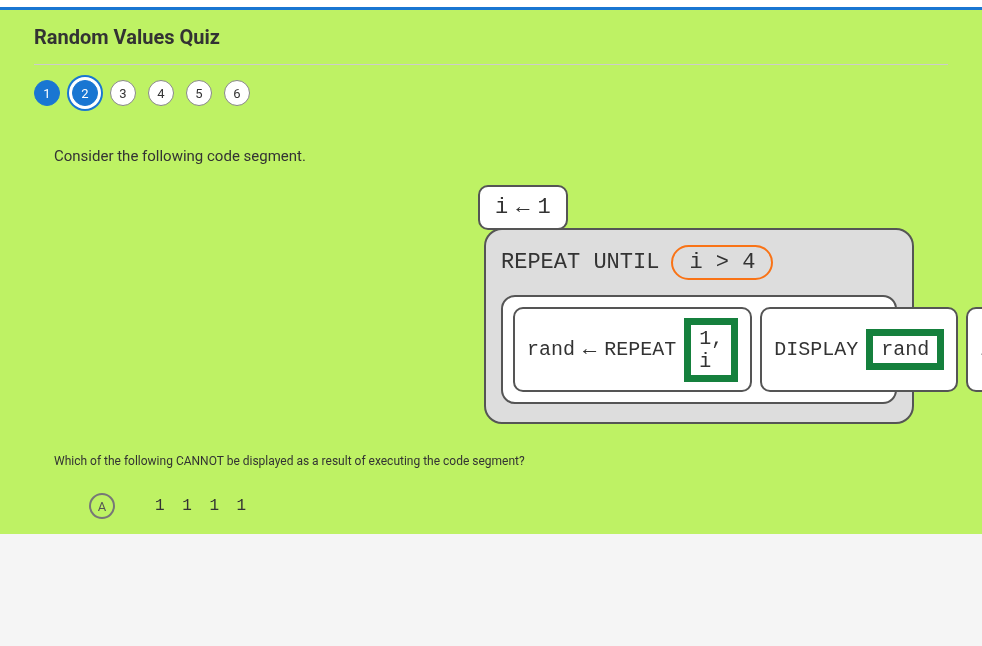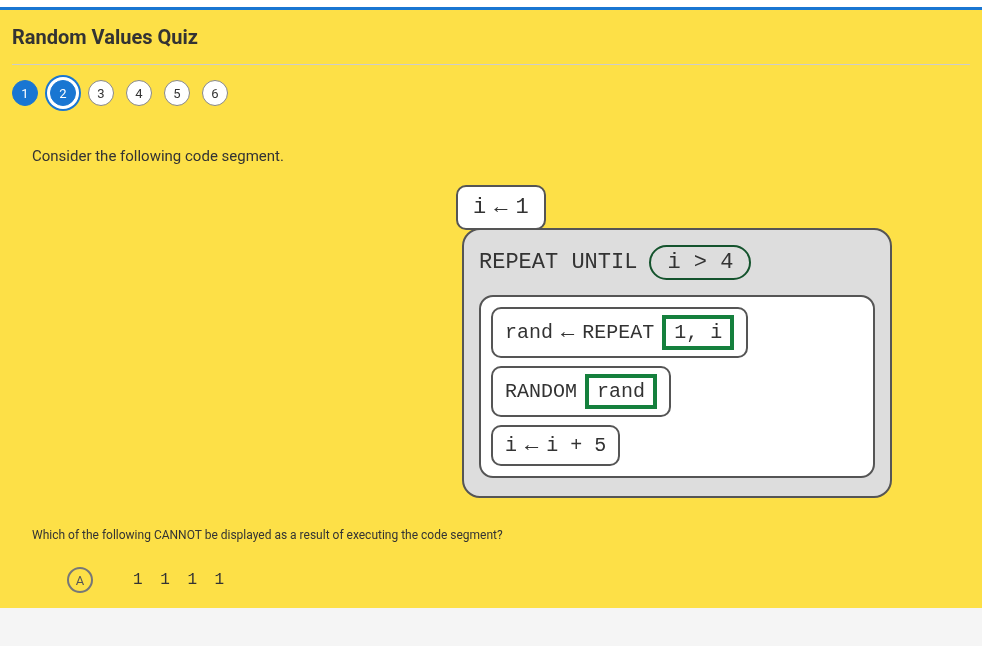--- a/index.html
+++ b/index.html
@@ -8,22 +8,22 @@
       background: #f5f5f5;
       color: #333;
       width: 982px;
     }
     .top-bar {
       height: 10px;
       background: #fff;
       border-bottom: 3px solid #1976d2;
     }
     .page {
-      background: #fde047;
-      padding: 15px 12px;
+      background: #bef264;
+      padding: 15px 34px;
     }
     .quiz-title {
       font-size: 20px;
       font-weight: 700;
       padding-bottom: 15px;
       border-bottom: 1px solid #ccc;
       margin-bottom: 15px;
     }
     .nav-row {
       display: flex;
@@ -84,51 +84,50 @@
       width: 430px;
     }
     .repeat-header {
       display: flex;
       align-items: center;
       gap: 12px;
       margin-bottom: 15px;
       font-size: 22px;
     }
     .cond-pill {
-      border: 2px solid #14532d;
+      border: 2px solid #f97316;
       border-radius: 999px;
       padding: 3px 16px;
       background: #ddd;
       text-align: right;
     }
     .inner-body {
       border: 2px solid #555;
       border-radius: 14px;
       background: #fff;
       padding: 10px;
       display: flex;
-      flex-direction: column;
+      flex-direction: row;
       gap: 8px;
     }
     .inner-block {
       border: 2px solid #555;
       border-radius: 10px;
       padding: 6px 12px;
       display: inline-flex;
       align-items: center;
       gap: 8px;
       font-size: 20px;
       width: fit-content;
       background: #fff;
     }
     .boxed {
-      border: 4px solid #15803d;
+      border: 7px solid #15803d;
       padding: 2px 8px;
       background: #fff;
-      text-align: center;
     }
     .arrow {
       font-size: 22px;
       display: inline-block;
     }
     .q-text {
       font-size: 12px;
       color: #333;
       margin: 30px 0 25px 0;
     }
@@ -187,21 +186,21 @@
           <span class="cond-pill">i &gt; 4</span>
         </div>
         <div class="inner-body">
           <div class="inner-block">
             <span>rand</span>
             <span class="arrow">←</span>
             <span>REPEAT</span>
             <span class="boxed">1, i</span>
           </div>
           <div class="inner-block">
-            <span>RANDOM</span>
+            <span>DISPLAY</span>
             <span class="boxed">rand</span>
           </div>
           <div class="inner-block">
             <span>i</span>
             <span class="arrow">←</span>
             <span>i + 5</span>
           </div>
         </div>
       </div>
     </div>

